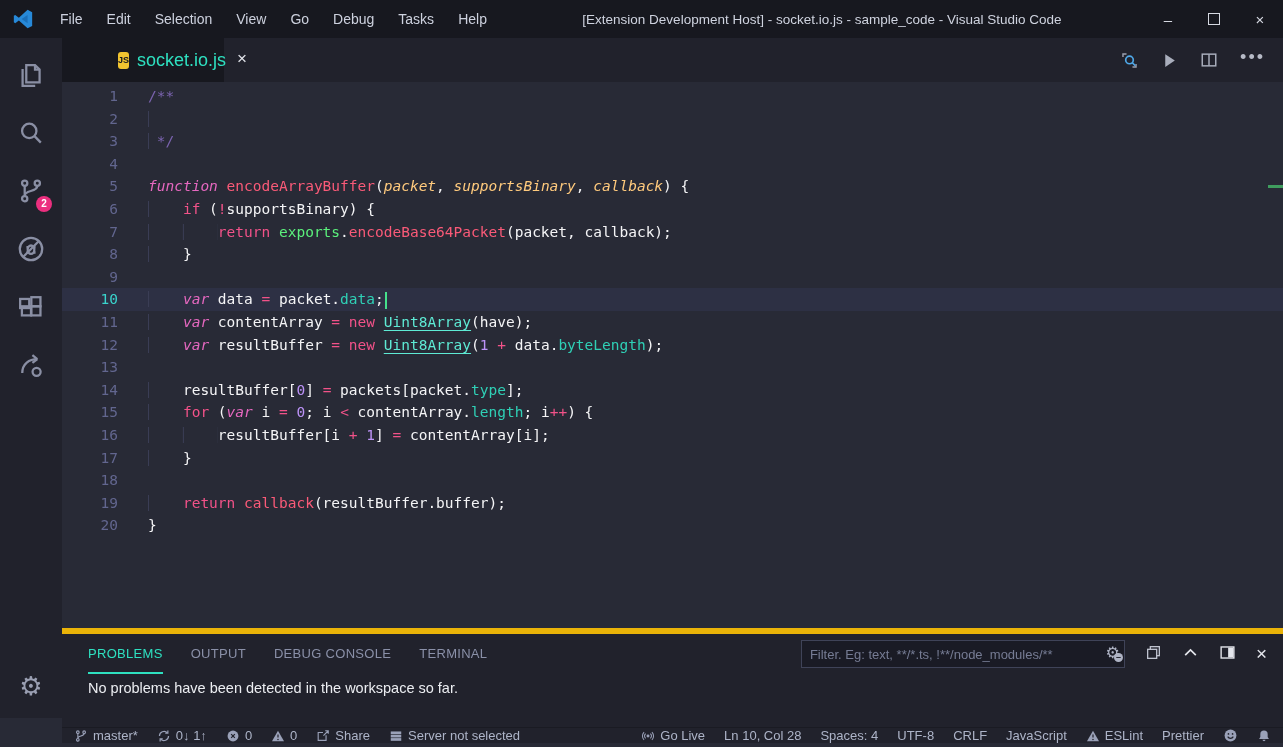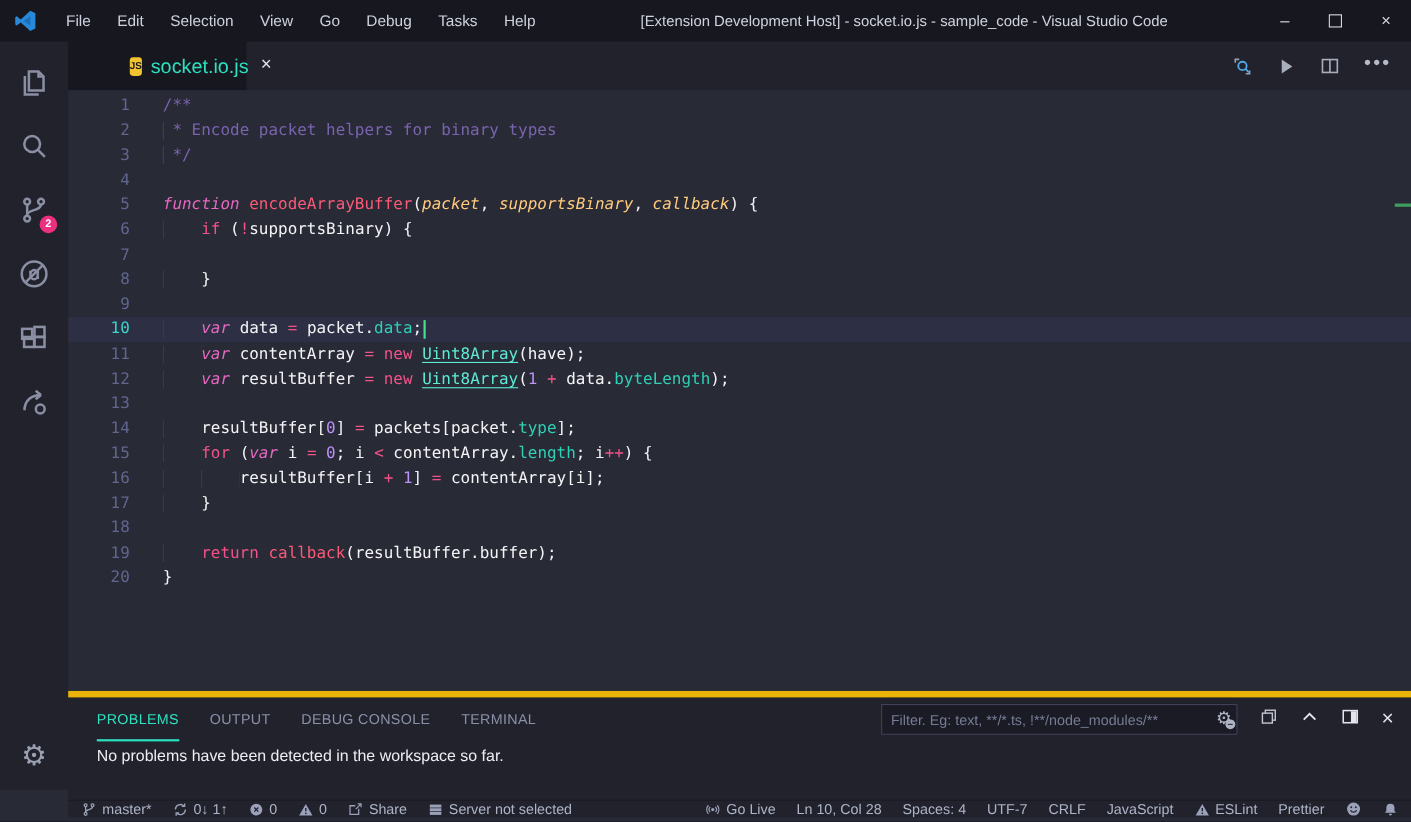--- a/index.html
+++ b/index.html
@@ -185,26 +185,26 @@
                 <path d="M8 2.8v10.4" stroke="#a9aebc" stroke-width="1.3"></path>
               </svg>
           </span>
           <span class="ellipsis">•••</span>
         </div>
       </div>
 
       <div class="editor" id="editor">
         <div class="ruler-mark"></div>
       <div class="line"><div class="ln">1</div><div class="code"><span class="tk-cm">/**</span></div></div>
-          <div class="line"><div class="ln">2</div><div class="code"><span class="tk-indent"> </span><span class="tk-cm">* Encode packet helpers for binary types</span></div></div>
+          <div class="line"><div class="ln">2</div><div class="code"><span class="tk-indent"> </span></div></div>
           <div class="line"><div class="ln">3</div><div class="code"><span class="tk-indent"> </span><span class="tk-cm">*/</span></div></div>
           <div class="line"><div class="ln">4</div><div class="code"></div></div>
           <div class="line"><div class="ln">5</div><div class="code"><span class="tk-k">function</span><span class="tk-t"> </span><span class="tk-f">encodeArrayBuffer</span><span class="tk-t">(</span><span class="tk-p">packet</span><span class="tk-t">, </span><span class="tk-p">supportsBinary</span><span class="tk-t">, </span><span class="tk-p">callback</span><span class="tk-t">) {</span></div></div>
           <div class="line"><div class="ln">6</div><div class="code"><span class="tk-indent">    </span><span class="tk-c">if</span><span class="tk-t"> (</span><span class="tk-c">!</span><span class="tk-t">supportsBinary) {</span></div></div>
-          <div class="line"><div class="ln">7</div></div>
+          <div class="line"><div class="ln">7</div><div class="code"><span class="tk-indent">        </span><span class="tk-c">return</span><span class="tk-t"> </span><span class="tk-g">exports</span><span class="tk-t">.</span><span class="tk-f">encodeBase64Packet</span><span class="tk-t">(packet, callback);</span></div></div>
           <div class="line"><div class="ln">8</div><div class="code"><span class="tk-indent">    </span><span class="tk-t">}</span></div></div>
           <div class="line"><div class="ln">9</div><div class="code"></div></div>
           <div class="line current"><div class="ln">10</div><div class="code"><span class="tk-indent">    </span><span class="tk-k">var</span><span class="tk-t"> data </span><span class="tk-c">=</span><span class="tk-t"> packet.</span><span class="tk-m">data</span><span class="tk-t">;</span><span class="cursor"></span></div></div>
           <div class="line"><div class="ln">11</div><div class="code"><span class="tk-indent">    </span><span class="tk-k">var</span><span class="tk-t"> contentArray </span><span class="tk-c">=</span><span class="tk-t"> </span><span class="tk-c">new</span><span class="tk-t"> </span><span class="tk-y">Uint8Array</span><span class="tk-t">(have);</span></div></div>
           <div class="line"><div class="ln">12</div><div class="code"><span class="tk-indent">    </span><span class="tk-k">var</span><span class="tk-t"> resultBuffer </span><span class="tk-c">=</span><span class="tk-t"> </span><span class="tk-c">new</span><span class="tk-t"> </span><span class="tk-y">Uint8Array</span><span class="tk-t">(</span><span class="tk-n">1</span><span class="tk-t"> </span><span class="tk-c">+</span><span class="tk-t"> data.</span><span class="tk-m">byteLength</span><span class="tk-t">);</span></div></div>
           <div class="line"><div class="ln">13</div><div class="code"></div></div>
           <div class="line"><div class="ln">14</div><div class="code"><span class="tk-indent">    </span><span class="tk-t">resultBuffer[</span><span class="tk-n">0</span><span class="tk-t">] </span><span class="tk-c">=</span><span class="tk-t"> packets[packet.</span><span class="tk-m">type</span><span class="tk-t">];</span></div></div>
           <div class="line"><div class="ln">15</div><div class="code"><span class="tk-indent">    </span><span class="tk-c">for</span><span class="tk-t"> (</span><span class="tk-k">var</span><span class="tk-t"> i </span><span class="tk-c">=</span><span class="tk-t"> </span><span class="tk-n">0</span><span class="tk-t">; i </span><span class="tk-c">&lt;</span><span class="tk-t"> contentArray.</span><span class="tk-m">length</span><span class="tk-t">; i</span><span class="tk-c">++</span><span class="tk-t">) {</span></div></div>
           <div class="line"><div class="ln">16</div><div class="code"><span class="tk-indent">        </span><span class="tk-t">resultBuffer[i </span><span class="tk-c">+</span><span class="tk-t"> </span><span class="tk-n">1</span><span class="tk-t">] </span><span class="tk-c">=</span><span class="tk-t"> contentArray[i];</span></div></div>
           <div class="line"><div class="ln">17</div><div class="code"><span class="tk-indent">    </span><span class="tk-t">}</span></div></div>
@@ -318,21 +318,21 @@
               </span>
               <span>Go Live</span>
             </div>
             <div class="sb-item">
               <span>Ln 10, Col 28</span>
             </div>
             <div class="sb-item">
               <span>Spaces: 4</span>
             </div>
             <div class="sb-item">
-              <span>UTF-7</span>
+              <span>UTF-8</span>
             </div>
             <div class="sb-item">
               <span>CRLF</span>
             </div>
             <div class="sb-item">
               <span>JavaScript</span>
             </div>
             <div class="sb-item">
               <span>
                 <svg width="14" height="14" viewBox="0 0 16 16">

